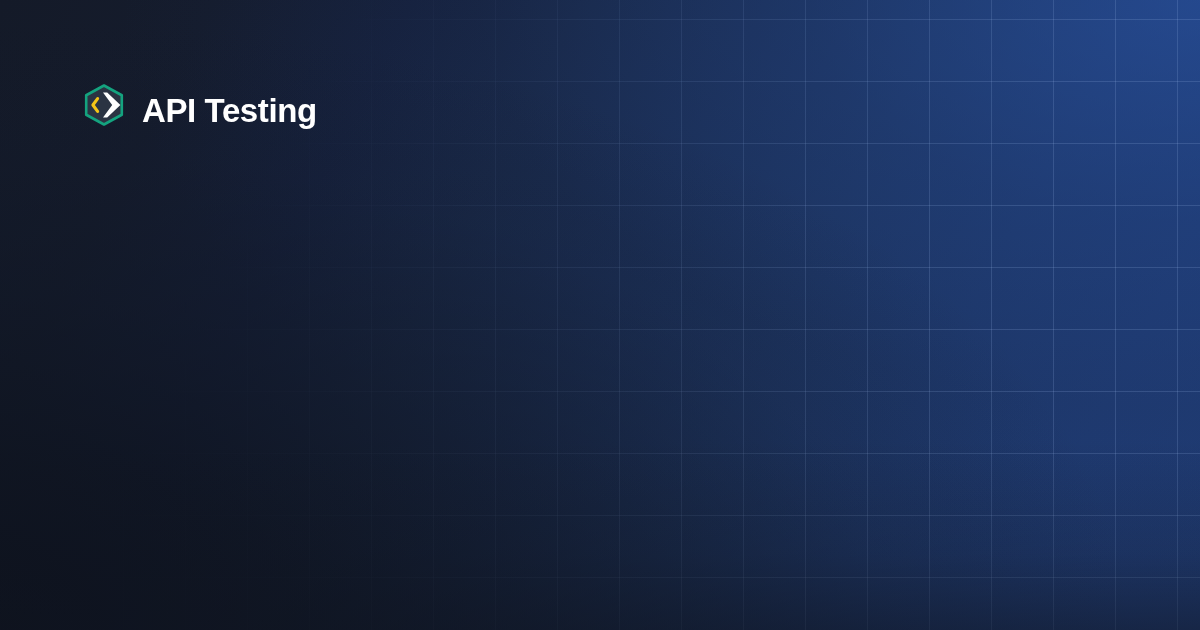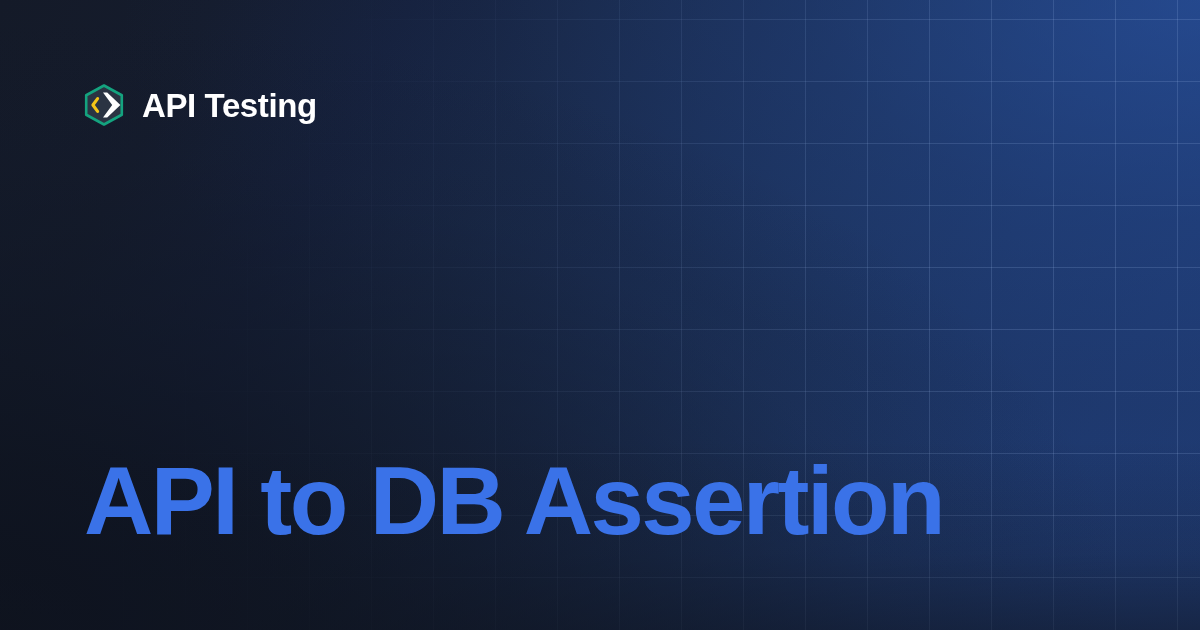--- a/index.html
+++ b/index.html
@@ -116,21 +116,21 @@
         rgba(15,20,32,0.0) 30%);
     pointer-events: none;
   }
 
   
   .brand {
     position: absolute;
     left: 82px;
     top: 83px;
     display: flex;
-    align-items: center;
+    align-items: flex-end;
     gap: 16px;
   }
 
   .brand-logo {
     width: 44px;
     height: 44px;
     display: block;
     flex: 0 0 auto;
   }
 
@@ -175,15 +175,14 @@
       <polygon points="22,2.5 39.8,12.25 39.8,31.75 22,41.5 4.2,31.75 4.2,12.25" fill="#2b3443" stroke="#14a37f" stroke-width="2.6" stroke-linejoin="round"></polygon>
 
       <path d="M15.6 15.6 L10.9 22 L15.6 28.4" fill="none" stroke="#f5c518" stroke-width="3.1" stroke-linecap="round" stroke-linejoin="round"></path>
 
       <path d="M25.2 9.6 L38.4 22 L25.2 34.4 L21.0 34.4 L30.2 22 L21.0 9.6 Z" fill="#ffffff"></path>
     </svg>
 
     <span class="brand-name">API Testing</span>
   </div>
 
-  <h1 class="headline">API to DB Assertion</h1>
 
 </div>
 
 </body></html>

